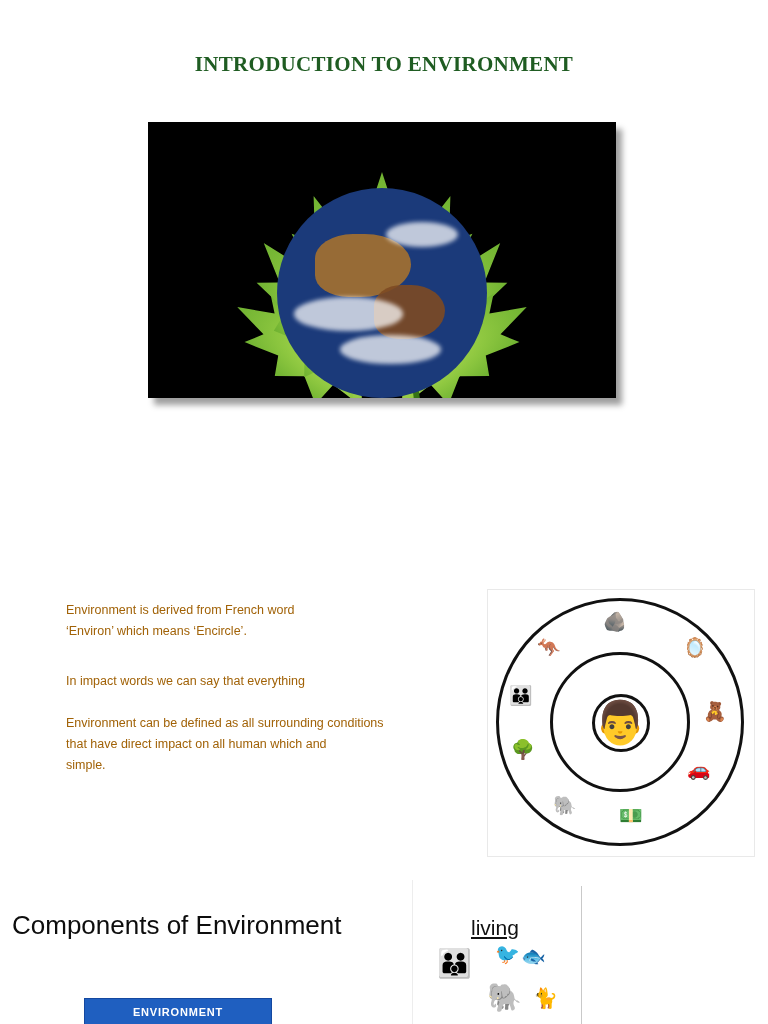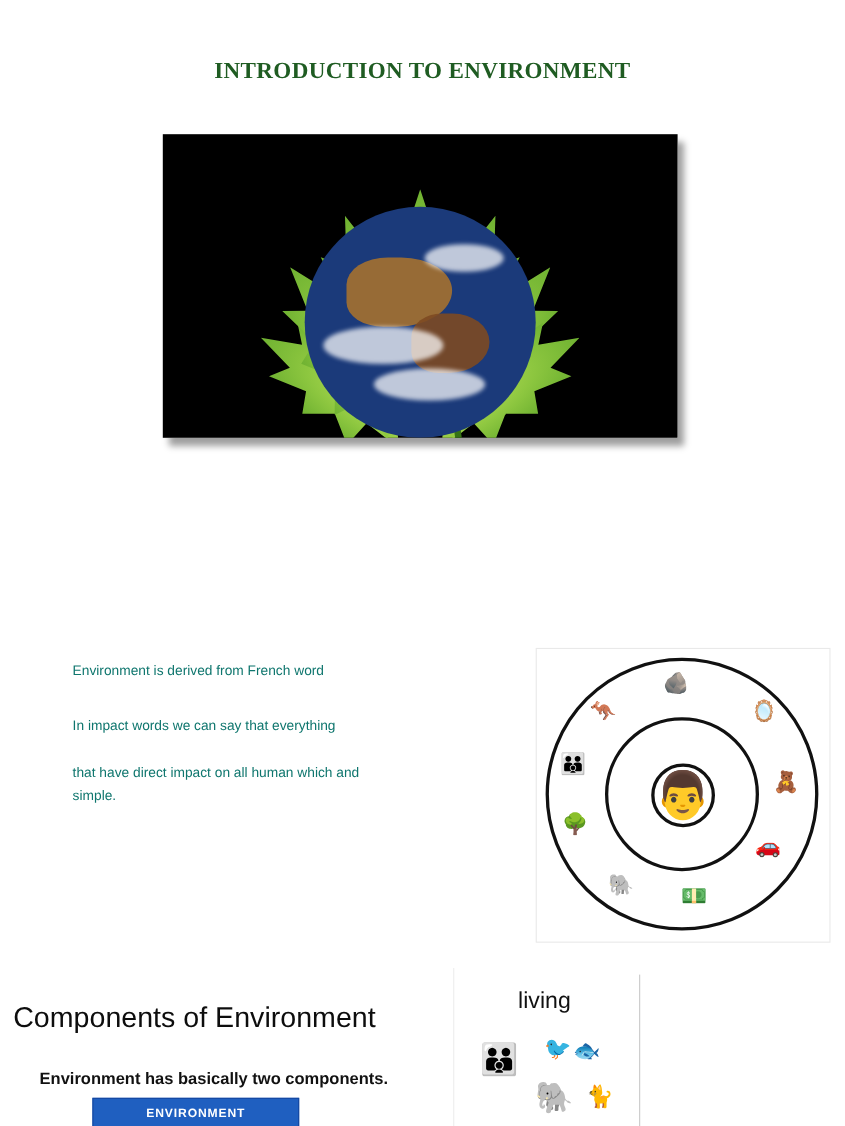--- a/index.html
+++ b/index.html
@@ -111,21 +111,21 @@
     letter-spacing: 0.2px;
   }
 
   
   .para-block {
     position: absolute;
     left: 66px;
     top: 604px;
     width: 400px;
     font-size: 12.5px;
-    color: #0f766e;
+    color: #a16207;
     line-height: 1.0;
   }
   .gap-1 { height: 29px; }
   .gap-2 { height: 21px; }
   .line { height: 21px; white-space: nowrap; }
 
   
   .diagram {
     position: absolute;
     left: 487px; top: 589px;
@@ -220,21 +220,21 @@
     position: absolute;
     left: 168px; top: 6px;
     width: 1px; height: 138px;
     background: #c9c9c9;
   }
   .lv-label {
     position: absolute;
     font-size: 21px;
     color: #111;
   }
-  .lv-label.living { left: 58px; top: 18px; }
+  .lv-label.living { left: 58px; top: 36px; text-decoration: underline; }
   .lv-label.nonliving { left: 196px; top: 46px; }
   .lv-ico {
     position: absolute;
     font-size: 28px;
     line-height: 1;
   }
 </style>
 </head>
 <body>
 
@@ -258,23 +258,25 @@
         <div class="globe-cloud" style="left:8%; top:52%; width:52%; height:16%;"></div>
         <div class="globe-cloud" style="left:30%; top:70%; width:48%; height:14%;"></div>
         <div class="globe-cloud" style="left:52%; top:16%; width:34%; height:12%;"></div>
       </div>
     </div>
   </div>
 
 
   <div class="para-block">
     <div class="line">Environment is derived from French word</div>
+    <div class="line">‘Environ’ which means ‘Encircle’.</div>
     <div class="gap-1"></div>
     <div class="line">In impact words we can say that everything</div>
     <div class="gap-2"></div>
+    <div class="line">Environment can be defined as all surrounding conditions</div>
     <div class="line"> that have direct impact on all human which and</div>
     <div class="line">simple.</div>
   </div>
 
   <div class="diagram">
     <div class="ring-outer"></div>
     <div class="ring-inner"></div>
     <div class="ring-core"></div>
 
     <div class="d-person">👨</div>
@@ -286,21 +288,20 @@
     <div class="d-ico" style="left:128px; top:216px;">💵</div>
     <div class="d-ico" style="left:62px; top:206px;">🐘</div>
     <div class="d-ico" style="left:20px; top:150px;">🌳</div>
     <div class="d-ico" style="left:18px; top:96px;">👪</div>
     <div class="d-ico" style="left:46px; top:48px;">🦘</div>
   </div>
 </div>
 
 <div class="slide2">
   <div class="h-components">Components of Environment</div>
-  <div class="sub-components">Environment has basically two components.</div>
   <div class="env-box">ENVIRONMENT</div>
 
   <div class="lv-panel">
     <div class="lv-divider"></div>
     <div class="lv-label living">living</div>
     <div class="lv-label nonliving">non-living</div>
 
     <div class="lv-ico" style="left:24px; top:70px;">👪</div>
     <div class="lv-ico" style="left:82px; top:64px; font-size:20px;">🐦</div>
     <div class="lv-ico" style="left:108px; top:66px; font-size:20px;">🐟</div>

